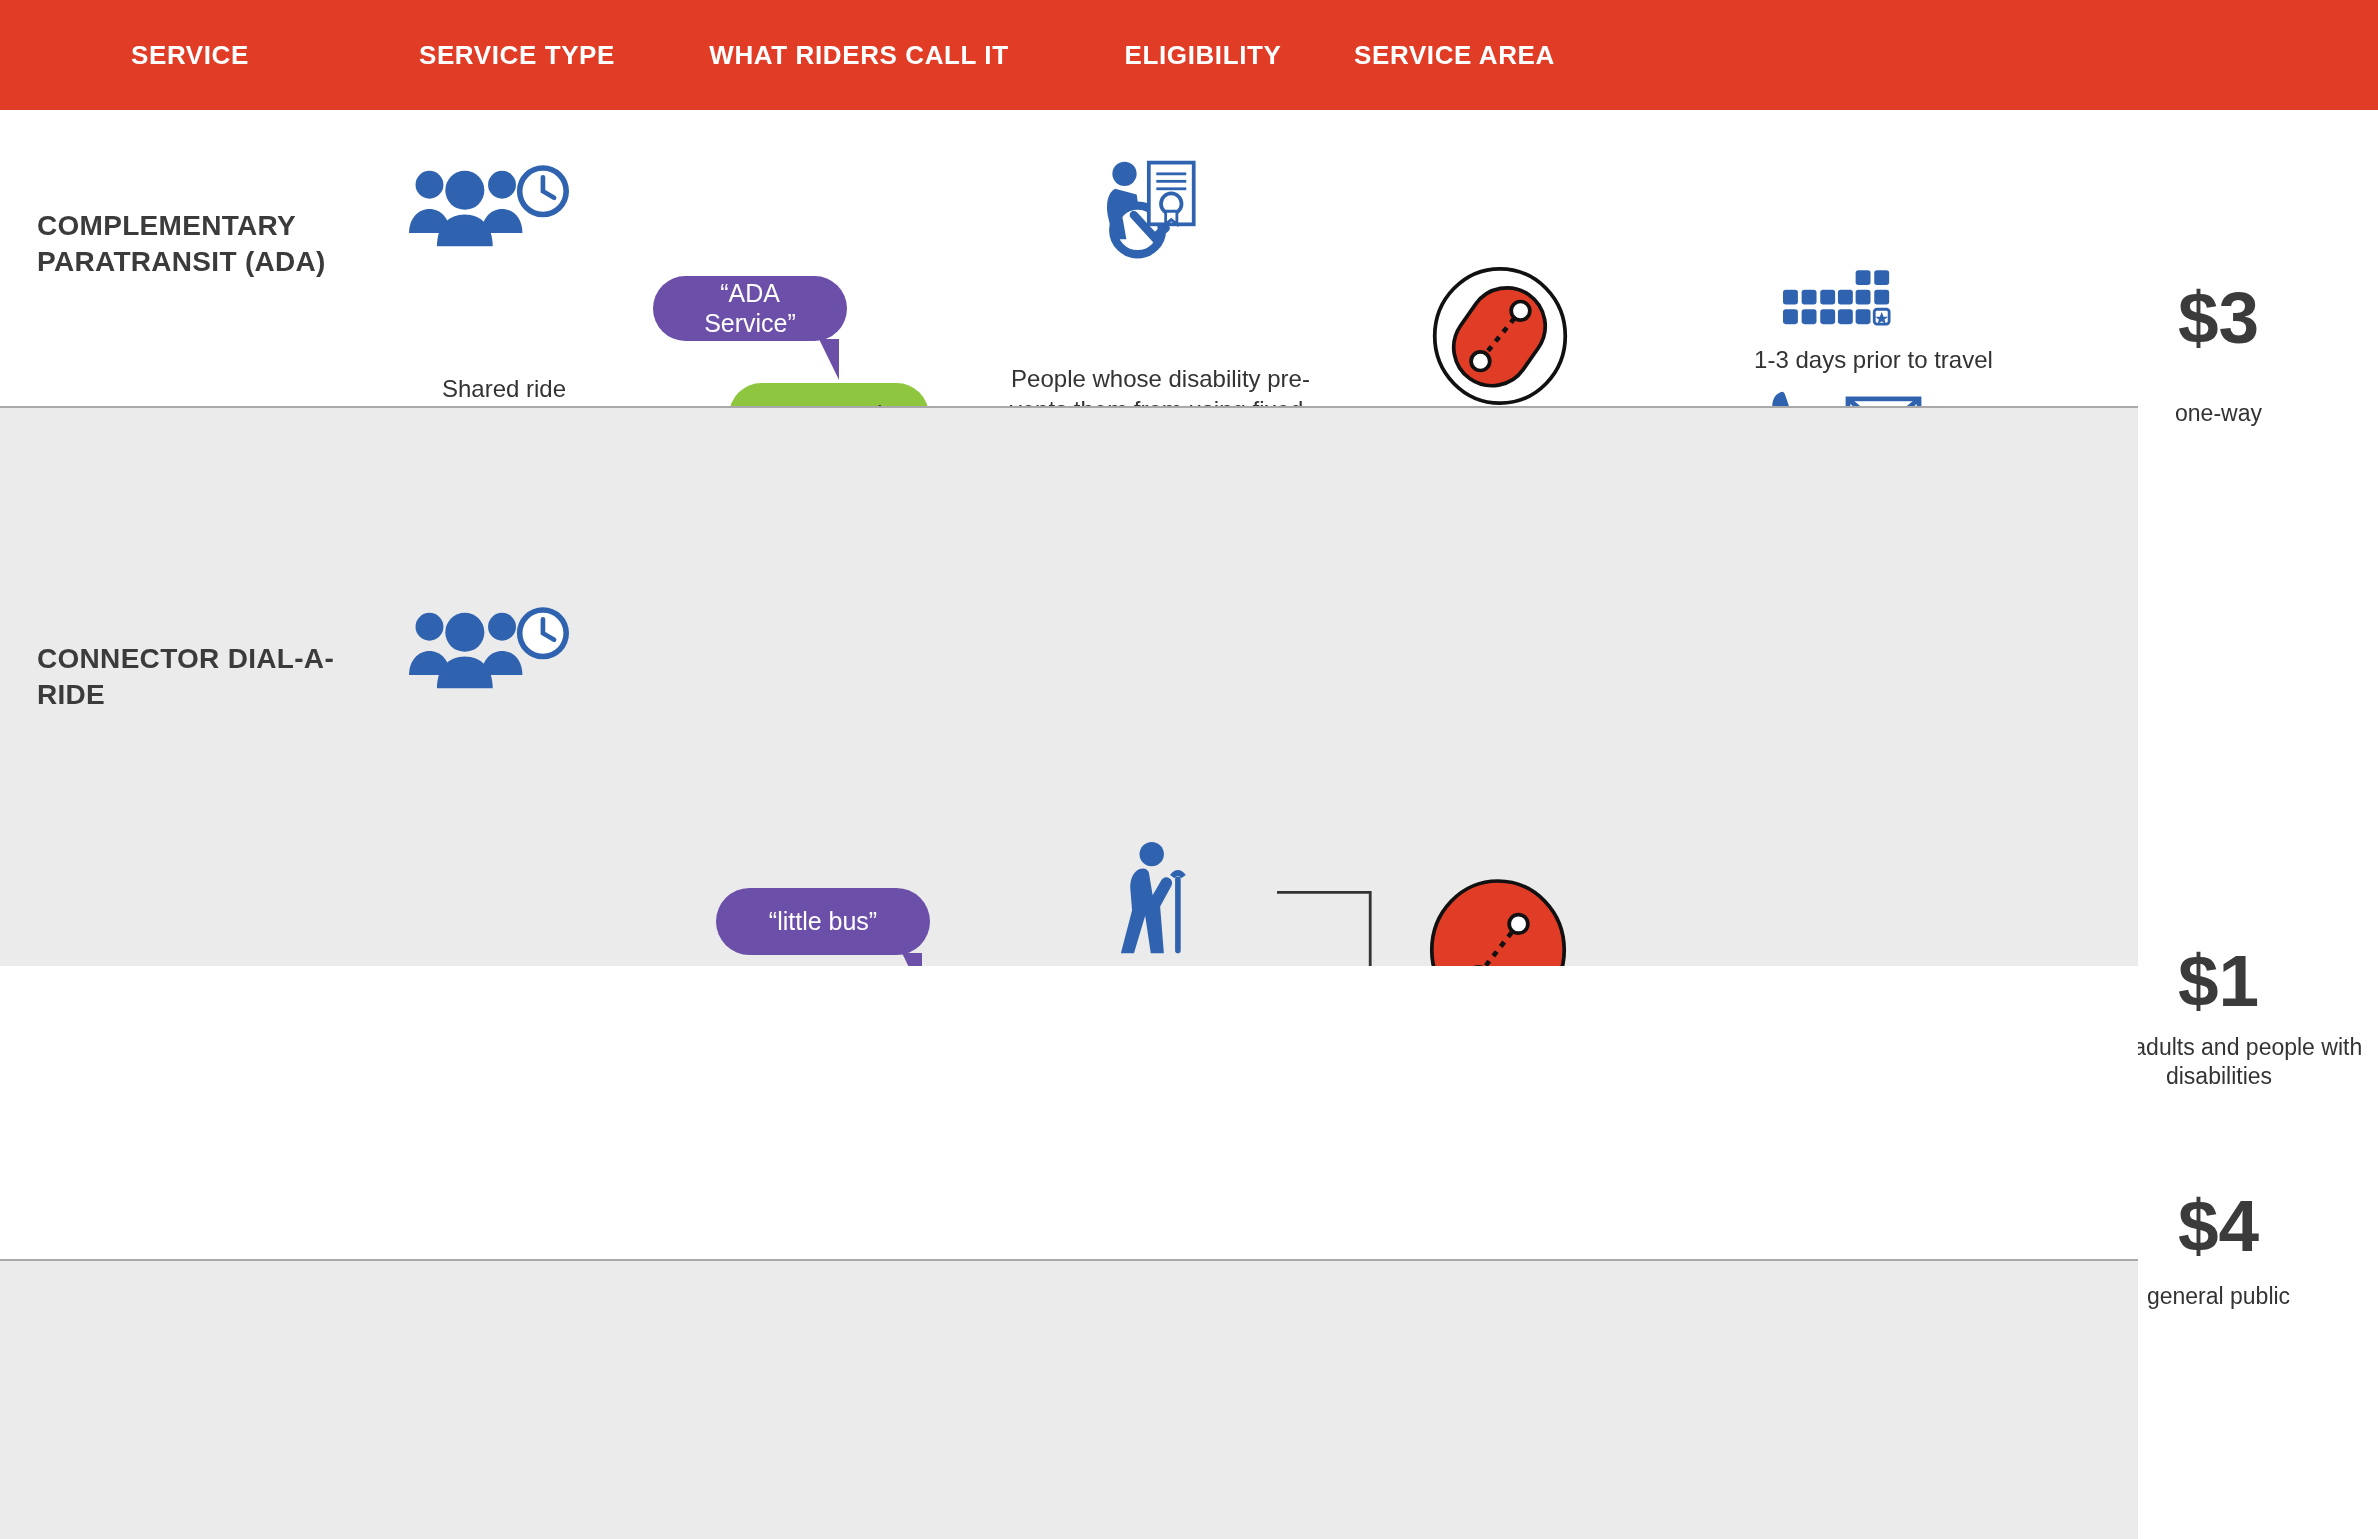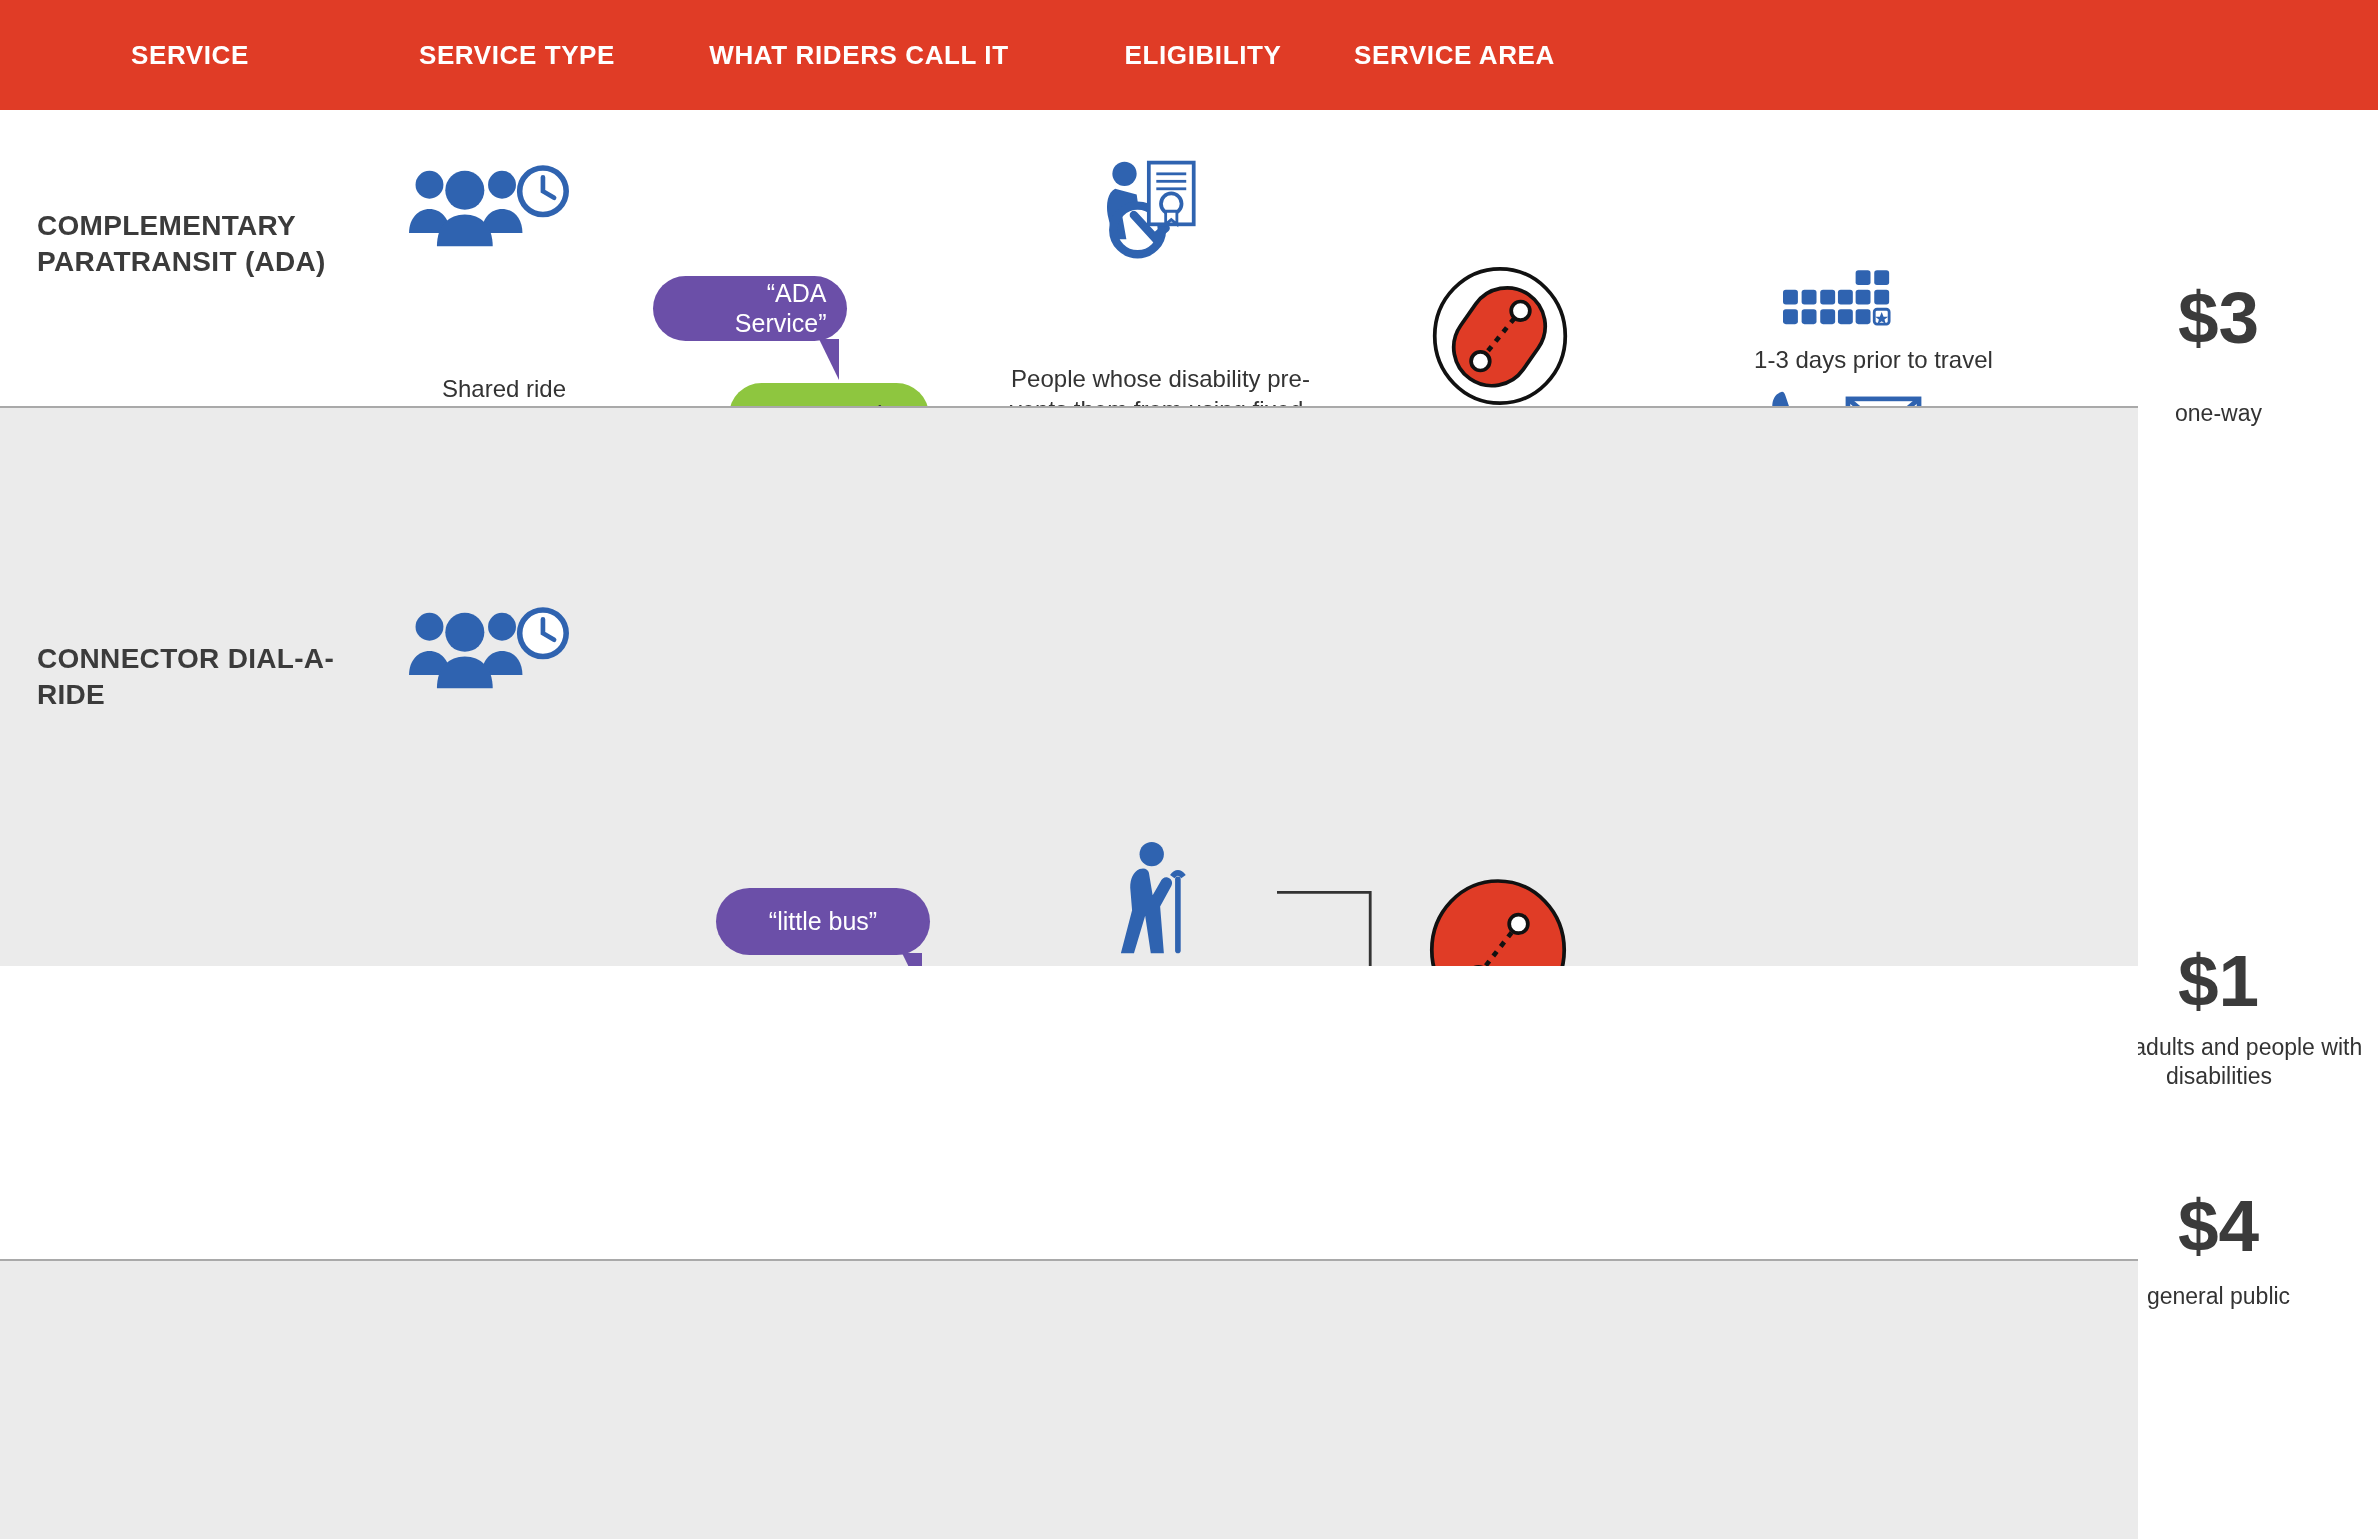--- a/index.html
+++ b/index.html
@@ -86,21 +86,21 @@
           <circle cx="74" cy="26" r="21"></circle>
             <path d="M44 86c0-22 13-34 30-34s30 12 30 34z"></path>
         </g>
         <circle cx="158" cy="27" r="25" fill="#ffffff" stroke="#2f63b0" stroke-width="6"></circle>
         <path d="M158 12 L158 27 L170 34" stroke="#2f63b0" stroke-width="5" fill="none" stroke-linecap="round"></path>
       </svg>
     </div>
     <div class="cell cap" style="left:378px;top:264px;width:252px;">Shared ride</div>
     <div class="cell cap" style="left:350px;top:317px;width:308px;">Advanced Reservation</div>
 
-    <div class="bubble purple" style="left:653px;top:166px;width:194px;height:65px;text-align:right;">“ADA Service”</div>
+    <div class="bubble purple" style="left:653px;top:166px;width:194px;height:65px;">“ADA Service”</div>
     <div class="tail purple-r" style="left:804px;top:229px;"></div>
     <div class="bubble green" style="left:729px;top:273px;width:200px;height:65px;">“Paratransit”</div>
     <div class="tail green-l" style="left:746px;top:337px;"></div>
 
     <div class="icon" style="left:1102px;top:47px;">
       <svg width="103" height="101" viewBox="0 0 110 108">
         <circle cx="24" cy="18" r="13" fill="#2f63b0"></circle>
         <path d="M14 34c-8 4-10 16-8 28l6 26h14l-5-28 18-6-2-14z" fill="#2f63b0"></path>
         <circle cx="38" cy="78" r="26" fill="none" stroke="#2f63b0" stroke-width="9"></circle>
         <path d="M34 62 l22 24 l12 -10" fill="none" stroke="#2f63b0" stroke-width="9" stroke-linecap="round"></path>

